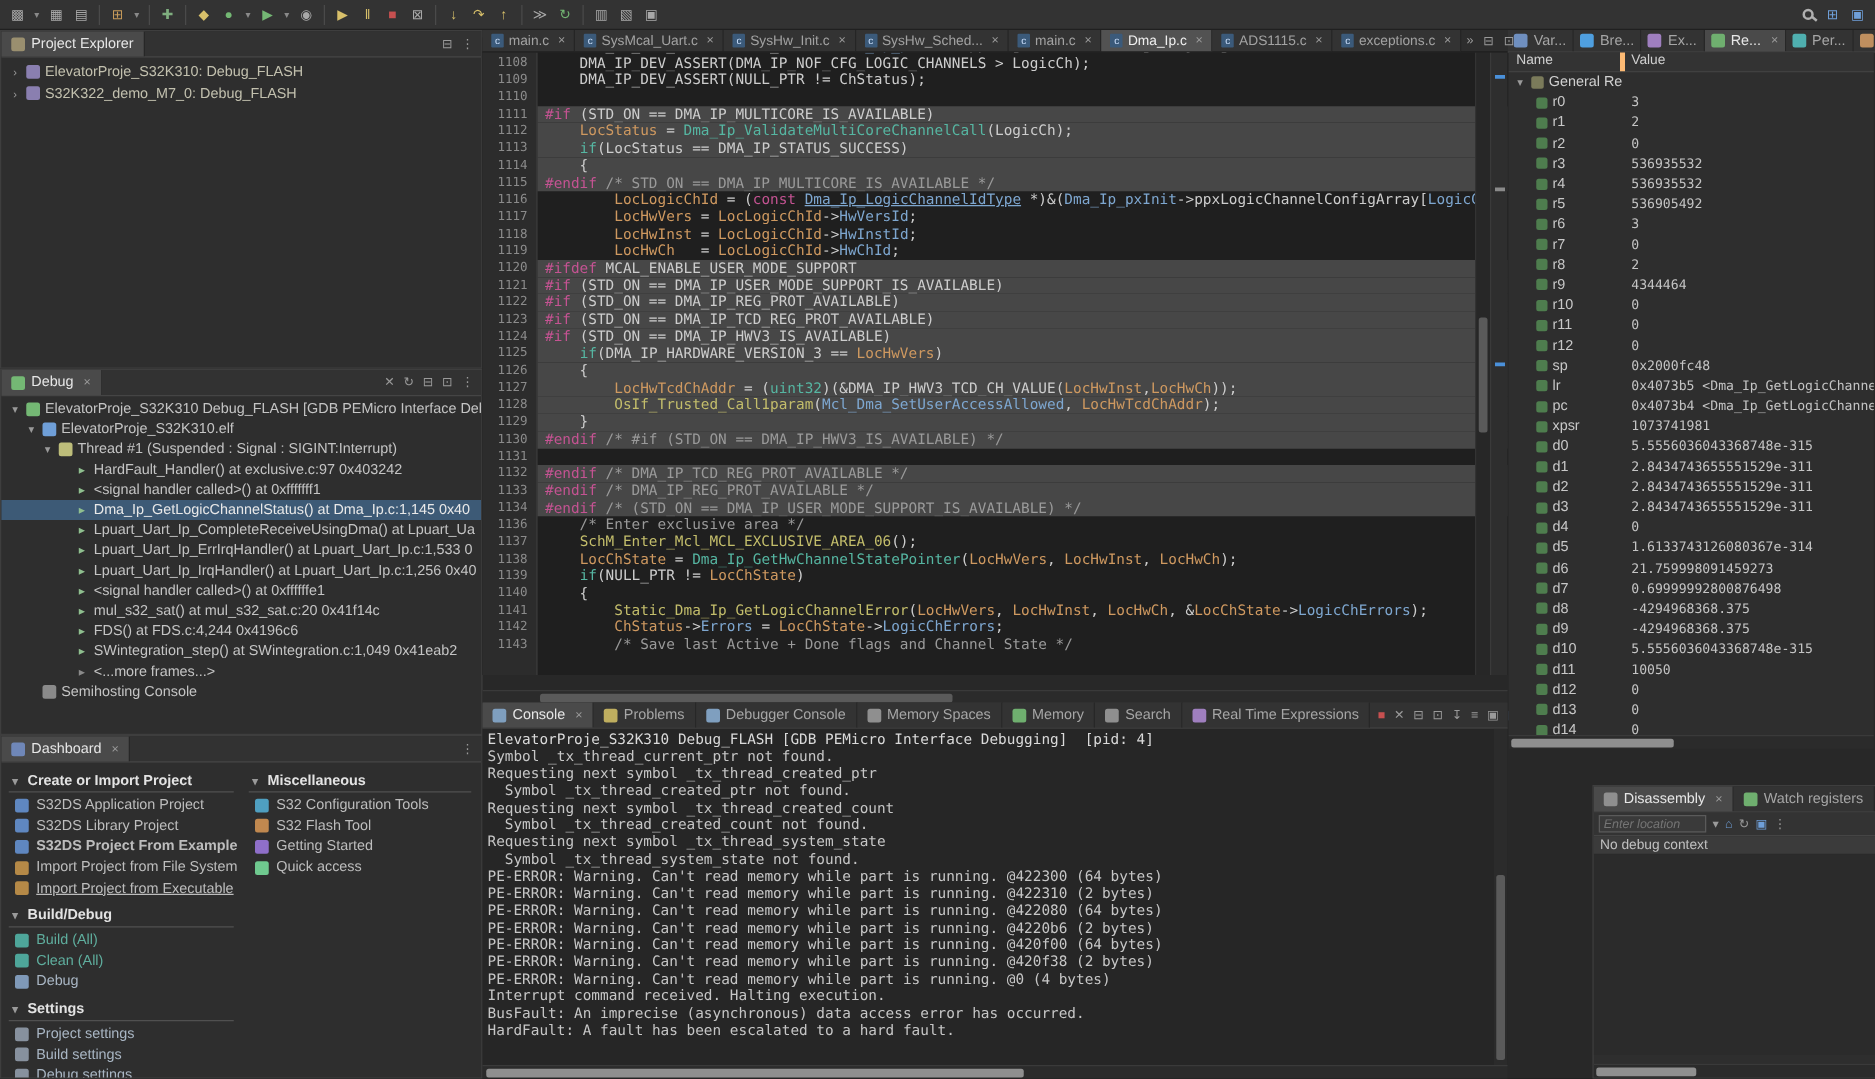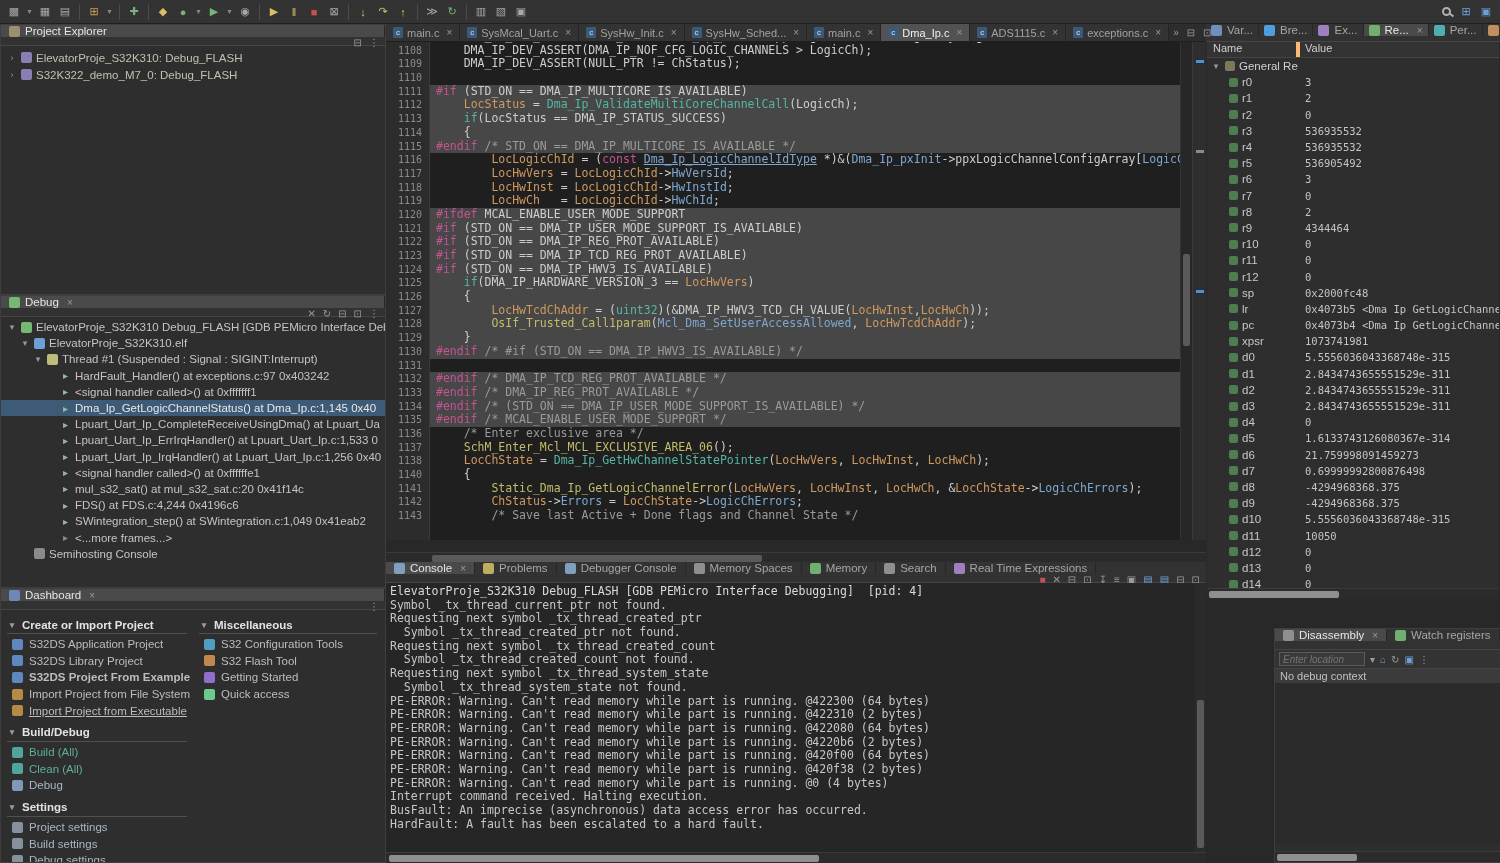--- a/index.html
+++ b/index.html
@@ -8,21 +8,21 @@
 
 .topbar{position:absolute;left:0;top:0;width:1500px;height:24px;background:#333;border-bottom:1px solid #202020;display:flex;align-items:center;padding:0 5px;gap:2px;}
 .tb-ic{width:18px;height:18px;display:flex;align-items:center;justify-content:center;font-size:11px;color:#a8a8a8;border-radius:2px;}
 .tb-dd{width:9px;height:18px;display:flex;align-items:center;justify-content:center;font-size:8px;color:#8a8a8a;}
 .tb-sep{width:1px;height:16px;background:#4a4a4a;margin:0 3px;}
 .tb-spacer{flex:1;}
 .mag{width:9px;height:9px;border:2px solid #b0b0b0;border-radius:50%;position:relative;}
 .mag::after{content:"";position:absolute;width:5px;height:2px;background:#b0b0b0;right:-5px;bottom:-2px;transform:rotate(40deg);}
 
 .panel{position:absolute;background:#2e2e2e;border:1px solid #3e3e3e;overflow:hidden;}
-.phead{height:21px;background:#323232;border-bottom:1px solid #454545;display:flex;align-items:stretch;flex-direction:column;}
+.phead{height:21px;background:#323232;border-bottom:1px solid #454545;display:flex;align-items:stretch;}
 .vtab{display:flex;align-items:center;gap:5px;padding:0 8px;background:#333;color:#a6a6a6;border-right:1px solid #272727;font-size:11.5px;white-space:nowrap;}
 .vtab.act{background:#4a4a4a;color:#e6e6e6;}
 .x{color:#9a9a9a;font-size:10px;margin-left:3px;}
 .hicons{margin-left:auto;display:flex;align-items:center;gap:7px;padding:0 6px;color:#9a9a9a;font-size:11px;}
 .ib{width:11px;height:11px;border-radius:2px;background:#777;flex:0 0 auto;}
 .tlbl{white-space:nowrap;}
 
 .trow{display:flex;align-items:center;height:17px;gap:4px;padding-left:6px;white-space:nowrap;overflow:hidden;color:#c2c0ae;}
 .drow{display:flex;align-items:center;height:16.2px;gap:4px;white-space:nowrap;overflow:hidden;color:#c4c4c4;}
 .drow.sel{background:#3d5a76;color:#e8e8e8;}
@@ -168,21 +168,21 @@
           <div class="tlbl">ElevatorProje_S32K310.elf</div>
         </div>
         <div class="drow" style="padding-left: 32px;">
           <div class="tw">▾</div>
           <div class="ib" style="background: rgb(189, 189, 122);"></div>
           <div class="tlbl">Thread #1 (Suspended : Signal : SIGINT:Interrupt)</div>
         </div>
         <div class="drow" style="padding-left: 45px;">
           <div class="tw"></div>
           <div class="fgl" style="color: rgb(143, 191, 143);">▸</div>
-          <div class="tlbl">HardFault_Handler() at exceptions.c:97 0x403242</div>
+          <div class="tlbl">HardFault_Handler() at exclusive.c:97 0x403242</div>
         </div>
         <div class="drow" style="padding-left: 45px;">
           <div class="tw"></div>
           <div class="fgl" style="color: rgb(143, 191, 143);">▸</div>
           <div class="tlbl">&lt;signal handler called&gt;() at 0xfffffff1</div>
         </div>
         <div class="drow sel" style="padding-left: 45px;">
           <div class="tw"></div>
           <div class="fgl" style="color: rgb(143, 191, 143);">▸</div>
           <div class="tlbl">Dma_Ip_GetLogicChannelStatus() at Dma_Ip.c:1,145 0x40</div>
@@ -399,24 +399,24 @@
         <div class="cl bg-in"><div class="gut">1125</div><div class="codepart"><span class="tk-p">    </span><span class="tk-k">if</span><span class="tk-p">(DMA_IP_HARDWARE_VERSION_3 == </span><span class="tk-v">LocHwVers</span><span class="tk-p">)</span></div></div>
         <div class="cl bg-in"><div class="gut">1126</div><div class="codepart"><span class="tk-p">    {</span></div></div>
         <div class="cl bg-in"><div class="gut">1127</div><div class="codepart"><span class="tk-p">        </span><span class="tk-v">LocHwTcdChAddr</span><span class="tk-p"> = (</span><span class="tk-k">uint32</span><span class="tk-p">)(&amp;DMA_IP_HWV3_TCD_CH_VALUE(</span><span class="tk-v">LocHwInst</span><span class="tk-p">,</span><span class="tk-v">LocHwCh</span><span class="tk-p">));</span></div></div>
         <div class="cl bg-in"><div class="gut">1128</div><div class="codepart"><span class="tk-p">        </span><span class="tk-f">OsIf_Trusted_Call1param</span><span class="tk-p">(</span><span class="tk-g">Mcl_Dma_SetUserAccessAllowed</span><span class="tk-p">, </span><span class="tk-v">LocHwTcdChAddr</span><span class="tk-p">);</span></div></div>
         <div class="cl bg-in"><div class="gut">1129</div><div class="codepart"><span class="tk-p">    }</span></div></div>
         <div class="cl bg-in"><div class="gut">1130</div><div class="codepart"><span class="tk-pp">#endif</span><span class="tk-c"> /* #if (STD_ON == DMA_IP_HWV3_IS_AVAILABLE) */</span></div></div>
         <div class="cl"><div class="gut">1131</div><div class="codepart"></div></div>
         <div class="cl bg-in"><div class="gut">1132</div><div class="codepart"><span class="tk-pp">#endif</span><span class="tk-c"> /* DMA_IP_TCD_REG_PROT_AVAILABLE */</span></div></div>
         <div class="cl bg-in"><div class="gut">1133</div><div class="codepart"><span class="tk-pp">#endif</span><span class="tk-c"> /* DMA_IP_REG_PROT_AVAILABLE */</span></div></div>
         <div class="cl bg-in"><div class="gut">1134</div><div class="codepart"><span class="tk-pp">#endif</span><span class="tk-c"> /* (STD_ON == DMA_IP_USER_MODE_SUPPORT_IS_AVAILABLE) */</span></div></div>
-        <div class="cl bg-in"><div class="gut">1135</div><div class="codepart"><span class="tk-pp">#endif</span><span class="tk-c"> /* MCAL_ENABLE_USER_MODE_SUPPORT */</span></div></div>
         <div class="cl"><div class="gut">1136</div><div class="codepart"><span class="tk-c">    /* Enter exclusive area */</span></div></div>
         <div class="cl"><div class="gut">1137</div><div class="codepart"><span class="tk-p">    </span><span class="tk-f">SchM_Enter_Mcl_MCL_EXCLUSIVE_AREA_06</span><span class="tk-p">();</span></div></div>
         <div class="cl"><div class="gut">1138</div><div class="codepart"><span class="tk-p">    </span><span class="tk-v">LocChState</span><span class="tk-p"> = </span><span class="tk-k">Dma_Ip_GetHwChannelStatePointer</span><span class="tk-p">(</span><span class="tk-v">LocHwVers</span><span class="tk-p">, </span><span class="tk-v">LocHwInst</span><span class="tk-p">, </span><span class="tk-v">LocHwCh</span><span class="tk-p">);</span></div></div>
+        <div class="cl"><div class="gut">1139</div><div class="codepart"><span class="tk-p">    </span><span class="tk-k">if</span><span class="tk-p">(NULL_PTR != </span><span class="tk-v">LocChState</span><span class="tk-p">)</span></div></div>
         <div class="cl"><div class="gut">1140</div><div class="codepart"><span class="tk-p">    {</span></div></div>
         <div class="cl"><div class="gut">1141</div><div class="codepart"><span class="tk-p">        </span><span class="tk-f">Static_Dma_Ip_GetLogicChannelError</span><span class="tk-p">(</span><span class="tk-v">LocHwVers</span><span class="tk-p">, </span><span class="tk-v">LocHwInst</span><span class="tk-p">, </span><span class="tk-v">LocHwCh</span><span class="tk-p">, &amp;</span><span class="tk-v">LocChState</span><span class="tk-p">-&gt;</span><span class="tk-g">LogicChErrors</span><span class="tk-p">);</span></div></div>
         <div class="cl"><div class="gut">1142</div><div class="codepart"><span class="tk-p">        </span><span class="tk-v">ChStatus</span><span class="tk-p">-&gt;</span><span class="tk-g">Errors</span><span class="tk-p"> = </span><span class="tk-v">LocChState</span><span class="tk-p">-&gt;</span><span class="tk-g">LogicChErrors</span><span class="tk-p">;</span></div></div>
         <div class="cl"><div class="gut">1143</div><div class="codepart"><span class="tk-c">        /* Save last Active + Done flags and Channel State */</span></div></div>
       </div>
     <div class="ed-vscroll">
       <div class="thumb" style="left:2px;right:2px;top:44%;height:18%;"></div>
     </div>
     <div class="ed-ruler">
       <div class="rmark" style="top:30px;background:#4a90d9;"></div>

